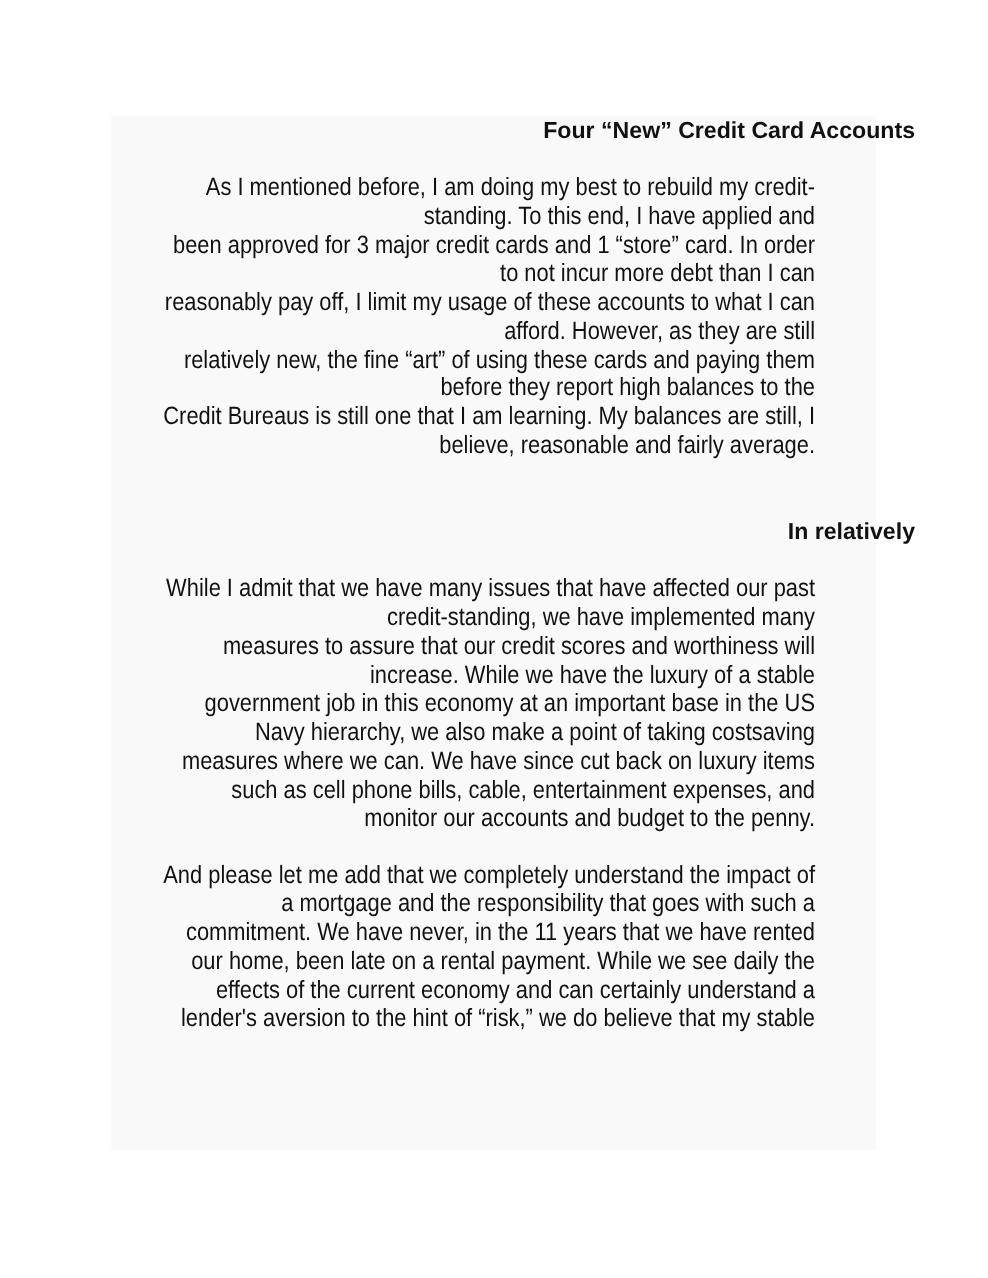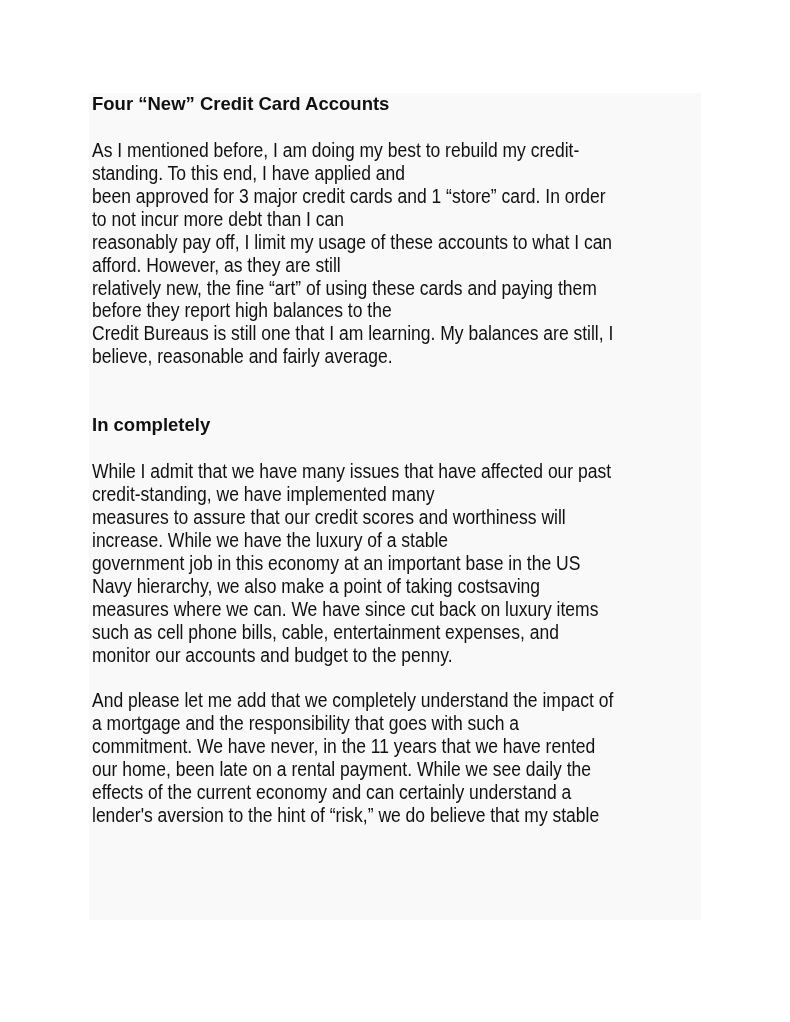--- a/index.html
+++ b/index.html
@@ -20,20 +20,21 @@
       width: 612px;
       height: 827px;
       background: #f9f9f9;
     }
     .content {
       position: absolute;
       left: 92px;
       top: 93px;
       width: 640px;
       color: #111111;
+      text-align: right;
     }
     .line {
       height: 22.95px;
       line-height: 22.95px;
       white-space: nowrap;
       font-family: "Liberation Sans", sans-serif;
       font-size: 20px;
       transform-origin: left center;
       transform: scaleX(0.875);
     }
@@ -65,21 +66,21 @@
     <div class="line">afford. However, as they are still</div>
     <div class="line">relatively new, the fine “art” of using these cards and paying them</div>
     <div class="line">before they report high balances to the</div>
     <div class="line">Credit Bureaus is still one that I am learning. My balances are still, I</div>
     <div class="line">believe, reasonable and fairly average.</div>
   </div>
   <div class="blank"></div>
 
   <div class="blank"></div>
 
-  <div class="line heading">In completely</div>
+  <div class="line heading">In relatively</div>
   <div class="blank"></div>
 
   <div>
     <div class="line">While I admit that we have many issues that have affected our past</div>
     <div class="line">credit-standing, we have implemented many</div>
     <div class="line">measures to assure that our credit scores and worthiness will</div>
     <div class="line">increase. While we have the luxury of a stable</div>
     <div class="line">government job in this economy at an important base in the US</div>
     <div class="line">Navy hierarchy, we also make a point of taking costsaving</div>
     <div class="line">measures where we can. We have since cut back on luxury items</div>

